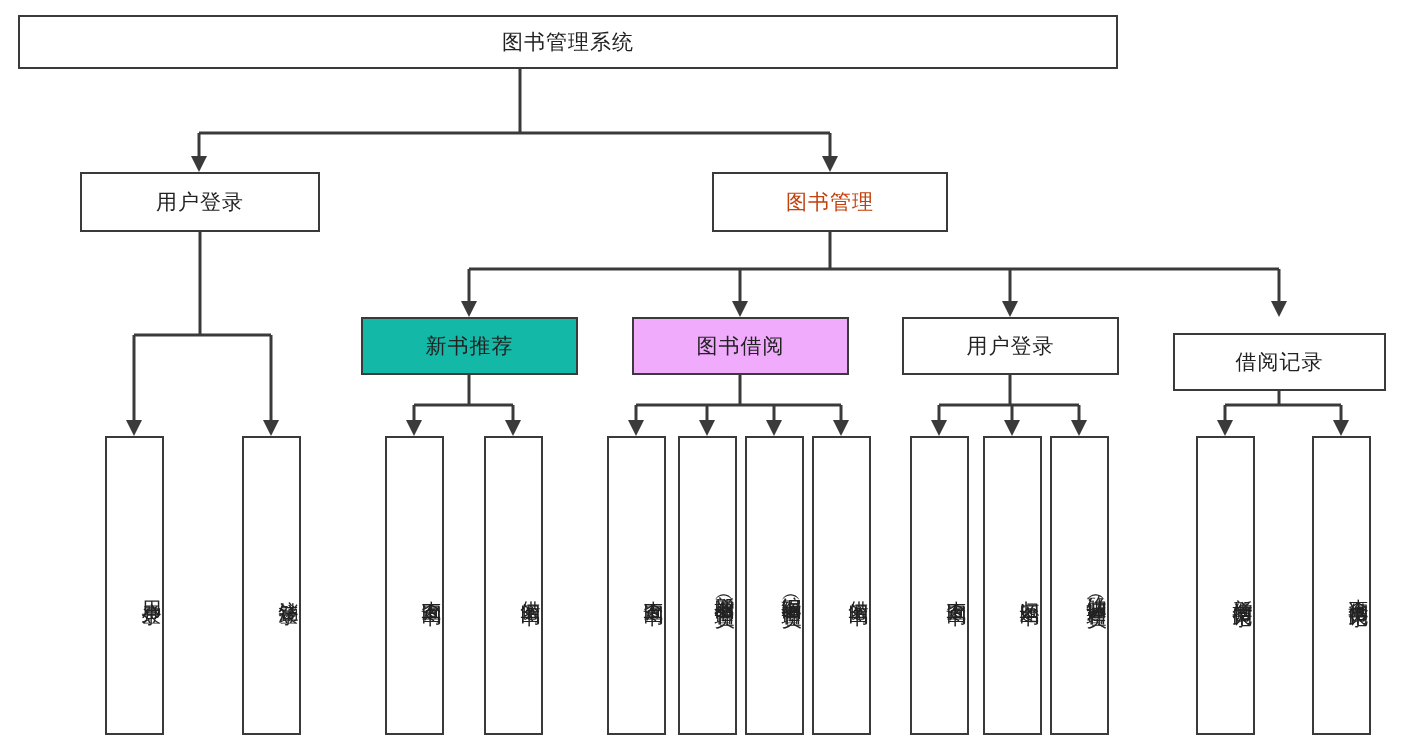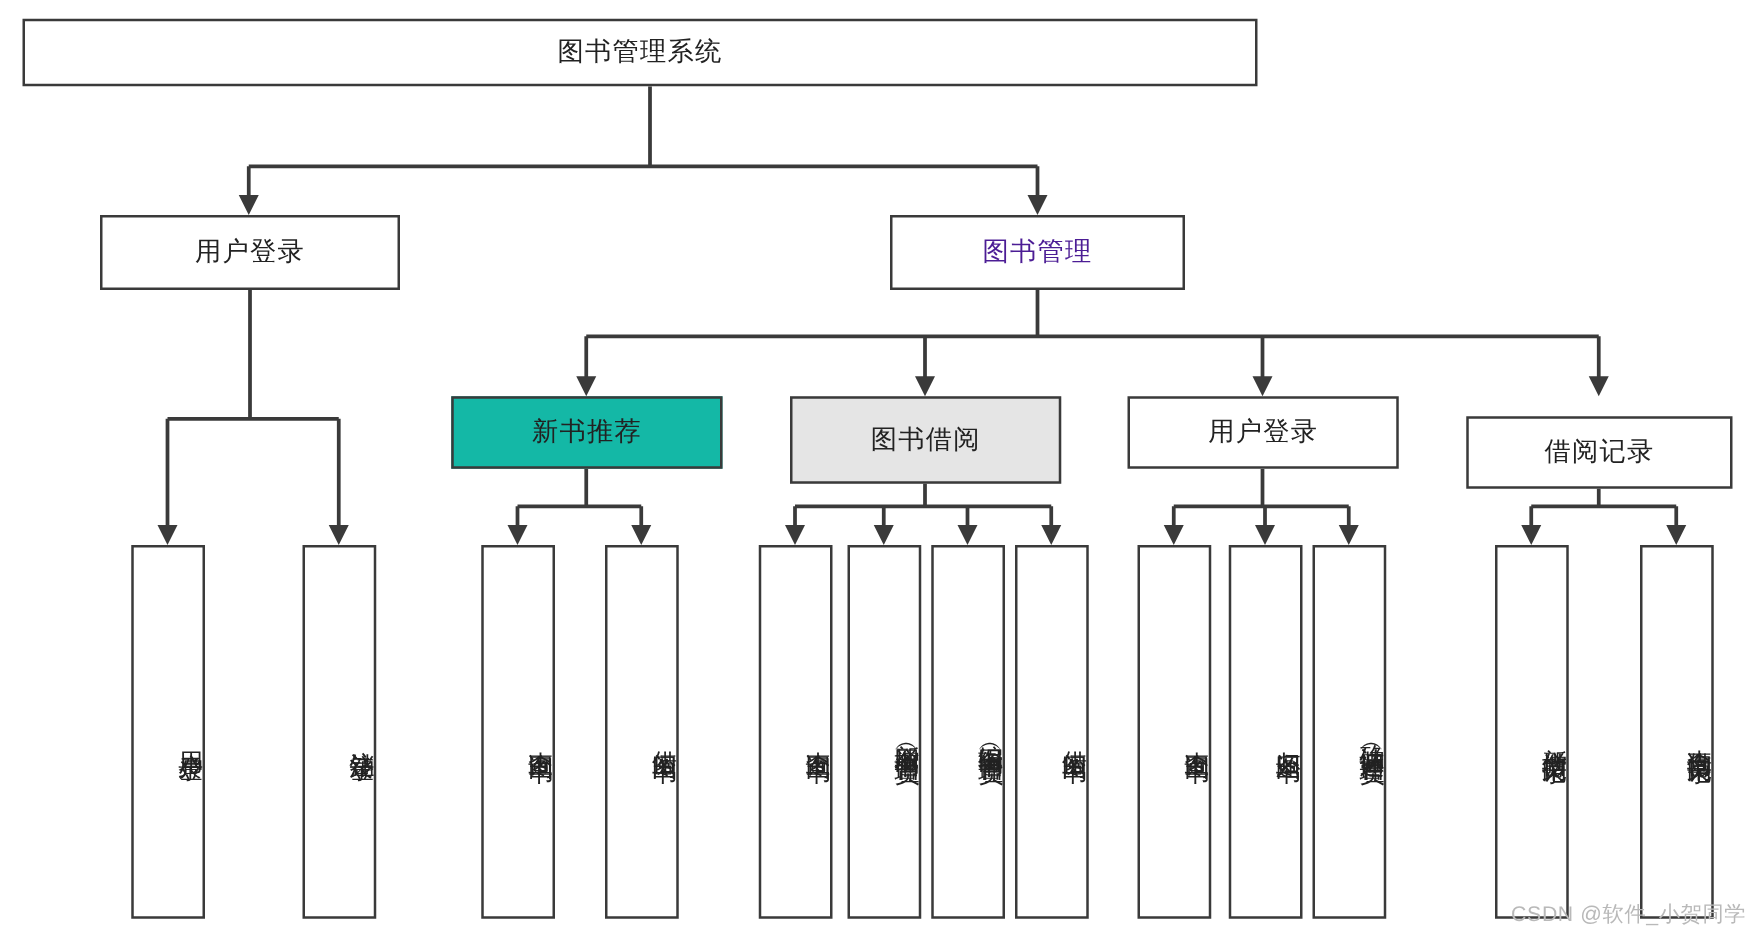--- a/index.html
+++ b/index.html
@@ -68,33 +68,33 @@
       <line x1="1079" y1="405" x2="1079" y2="423" stroke="#3a3a3a" stroke-width="3"></line>
       <polygon points="1071,420 1087,420 1079,436" fill="#3a3a3a"></polygon>
       <line x1="1279" y1="375" x2="1279" y2="405" stroke="#3a3a3a" stroke-width="3"></line>
       <line x1="1225" y1="405" x2="1341" y2="405" stroke="#3a3a3a" stroke-width="3"></line>
       <line x1="1225" y1="405" x2="1225" y2="423" stroke="#3a3a3a" stroke-width="3"></line>
       <polygon points="1217,420 1233,420 1225,436" fill="#3a3a3a"></polygon>
       <line x1="1341" y1="405" x2="1341" y2="423" stroke="#3a3a3a" stroke-width="3"></line>
       <polygon points="1333,420 1349,420 1341,436" fill="#3a3a3a"></polygon>
     </svg>
   <div id="nodes">
-      <div class="node h" style="left: 18px; top: 15px; width: 988px; height: 54px; border-color: rgb(58, 58, 58); background: rgb(255, 255, 255); color: rgb(34, 34, 34);">
+      <div class="node h" style="left: 18px; top: 15px; width: 1100px; height: 54px; border-color: rgb(58, 58, 58); background: rgb(255, 255, 255); color: rgb(34, 34, 34);">
         <span class="node-label">图书管理系统</span>
       </div>
       <div class="node h" style="left: 80px; top: 172px; width: 240px; height: 60px; border-color: rgb(58, 58, 58); background: rgb(255, 255, 255); color: rgb(34, 34, 34);">
         <span class="node-label">用户登录</span>
       </div>
-      <div class="node h" style="left: 712px; top: 172px; width: 236px; height: 60px; border-color: rgb(58, 58, 58); background: rgb(255, 255, 255); color: #4c1d95;">
+      <div class="node h" style="left: 712px; top: 172px; width: 236px; height: 60px; border-color: rgb(58, 58, 58); background: rgb(255, 255, 255); color: #c2410c;">
         <span class="node-label">图书管理</span>
       </div>
       <div class="node h" style="left: 361px; top: 317px; width: 217px; height: 58px; border-color: rgb(58, 58, 58); background: #14b8a6; color: rgb(34, 34, 34);">
         <span class="node-label">新书推荐</span>
       </div>
-      <div class="node h" style="left: 632px; top: 317px; width: 217px; height: 70px; border-color: rgb(58, 58, 58); background: #e5e5e5; color: rgb(34, 34, 34);">
+      <div class="node h" style="left: 632px; top: 317px; width: 217px; height: 58px; border-color: rgb(58, 58, 58); background: #f0abfc; color: rgb(34, 34, 34);">
         <span class="node-label">图书借阅</span>
       </div>
       <div class="node h" style="left: 902px; top: 317px; width: 217px; height: 58px; border-color: rgb(58, 58, 58); background: rgb(255, 255, 255); color: rgb(34, 34, 34);">
         <span class="node-label">用户登录</span>
       </div>
       <div class="node h" style="left: 1173px; top: 317px; width: 213px; height: 58px; border-color: rgb(58, 58, 58); background: rgb(255, 255, 255); color: rgb(34, 34, 34); margin-top: 16px;">
         <span class="node-label">借阅记录</span>
       </div>
       <div class="node leaf" style="left: 105px; top: 436px; width: 59px; height: 299px; border-color: rgb(58, 58, 58); background: rgb(255, 255, 255); color: rgb(34, 34, 34);">
         <span class="node-label">用户登录</span>
@@ -129,14 +129,13 @@
       <div class="node leaf" style="left: 1050px; top: 436px; width: 59px; height: 299px; border-color: rgb(58, 58, 58); background: rgb(255, 255, 255); color: rgb(34, 34, 34);">
         <span class="node-label">确认归还（管理员）</span>
       </div>
       <div class="node leaf" style="left: 1196px; top: 436px; width: 59px; height: 299px; border-color: rgb(58, 58, 58); background: rgb(255, 255, 255); color: rgb(34, 34, 34);">
         <span class="node-label">新增借阅记录</span>
       </div>
       <div class="node leaf" style="left: 1312px; top: 436px; width: 59px; height: 299px; border-color: rgb(58, 58, 58); background: rgb(255, 255, 255); color: rgb(34, 34, 34);">
         <span class="node-label">查询借阅记录</span>
       </div>
     </div>
-  <div id="watermark">CSDN @软件_小贺同学</div>
 </div>
 
 </body></html>

